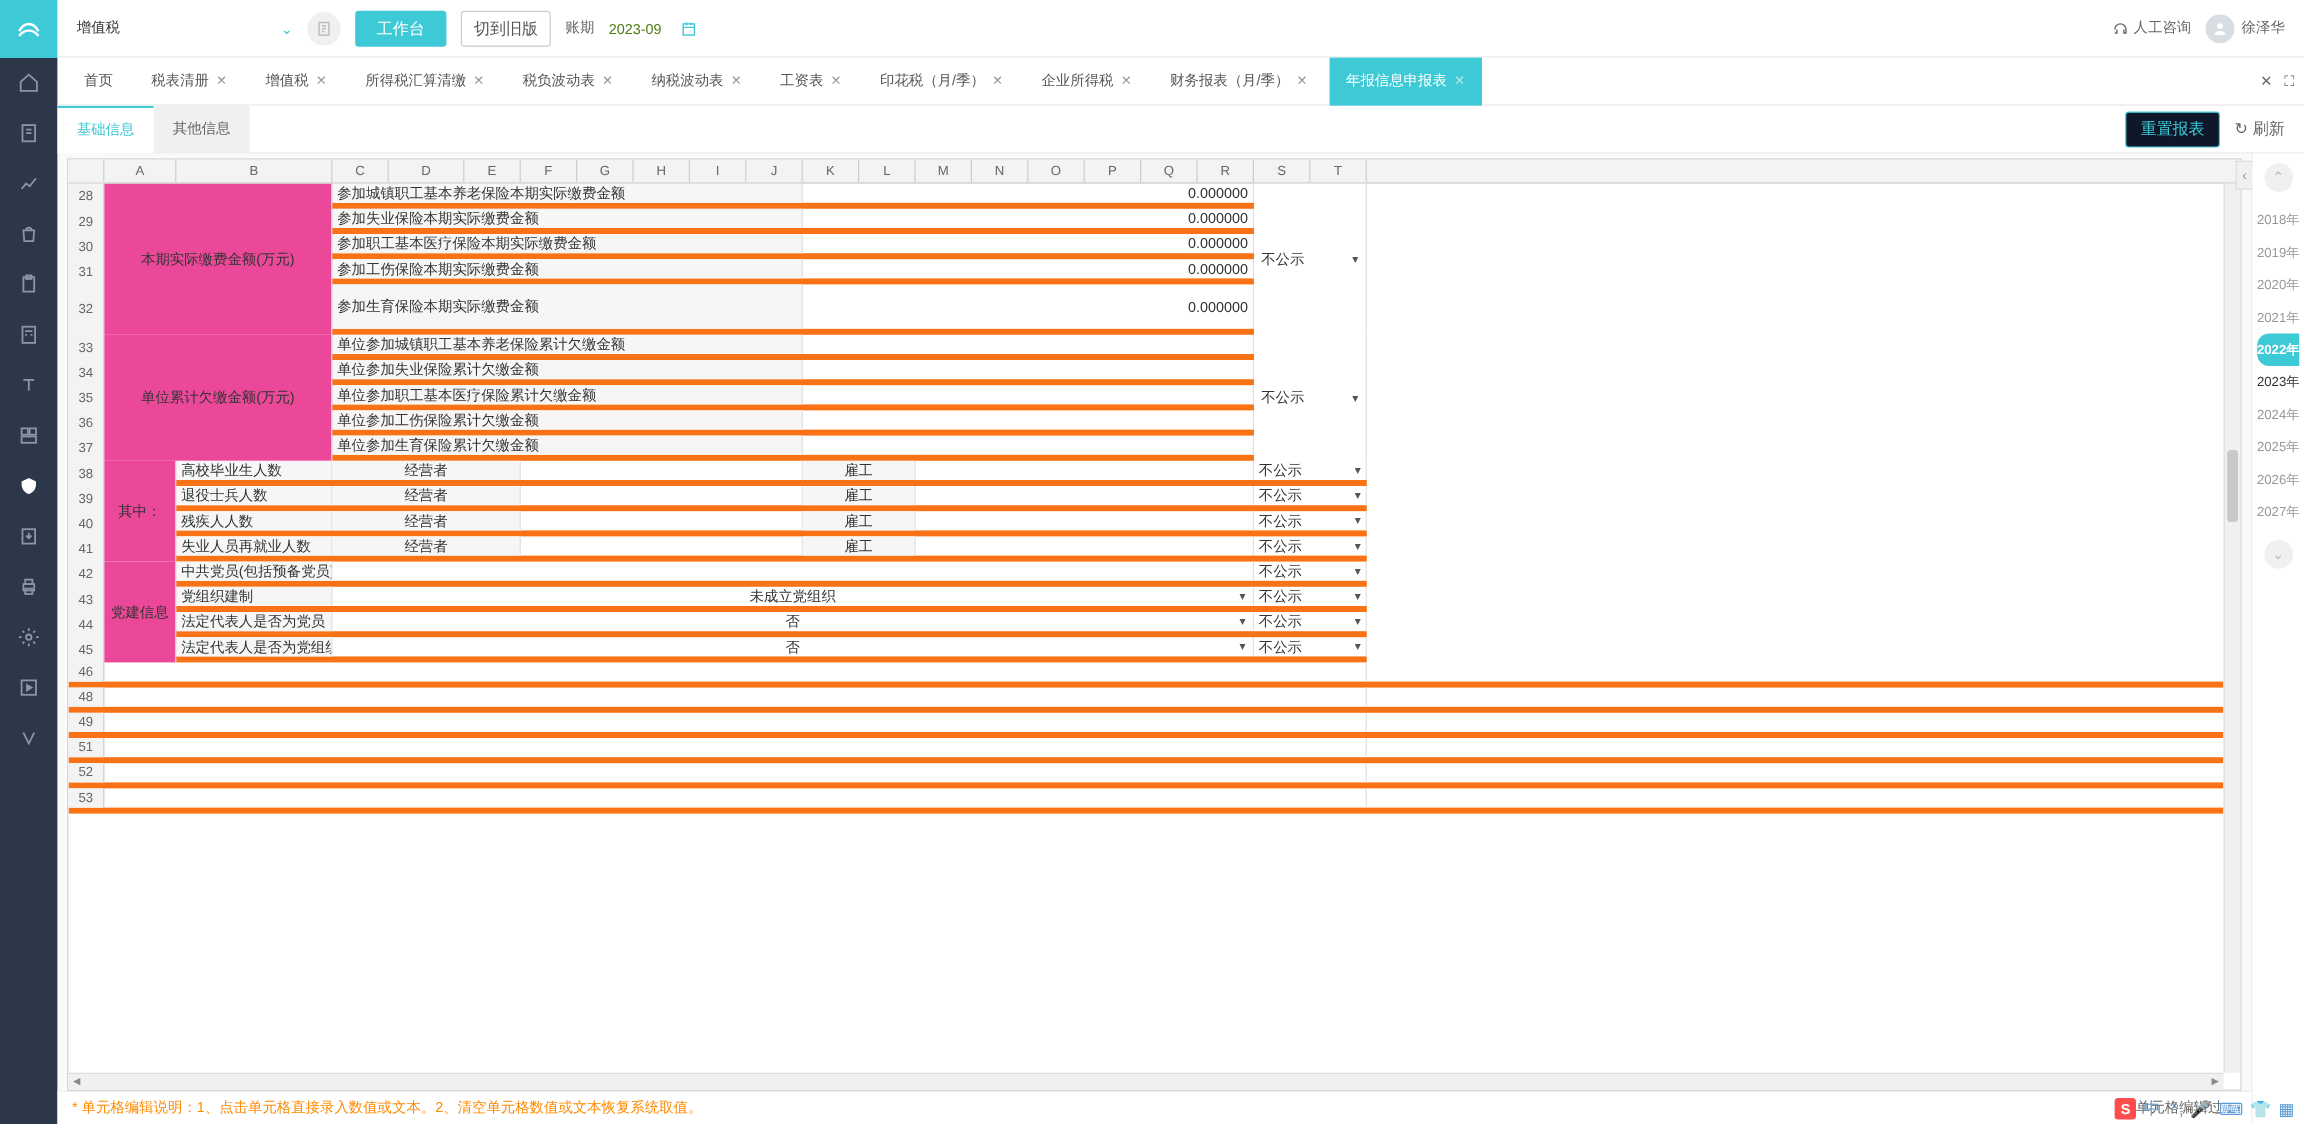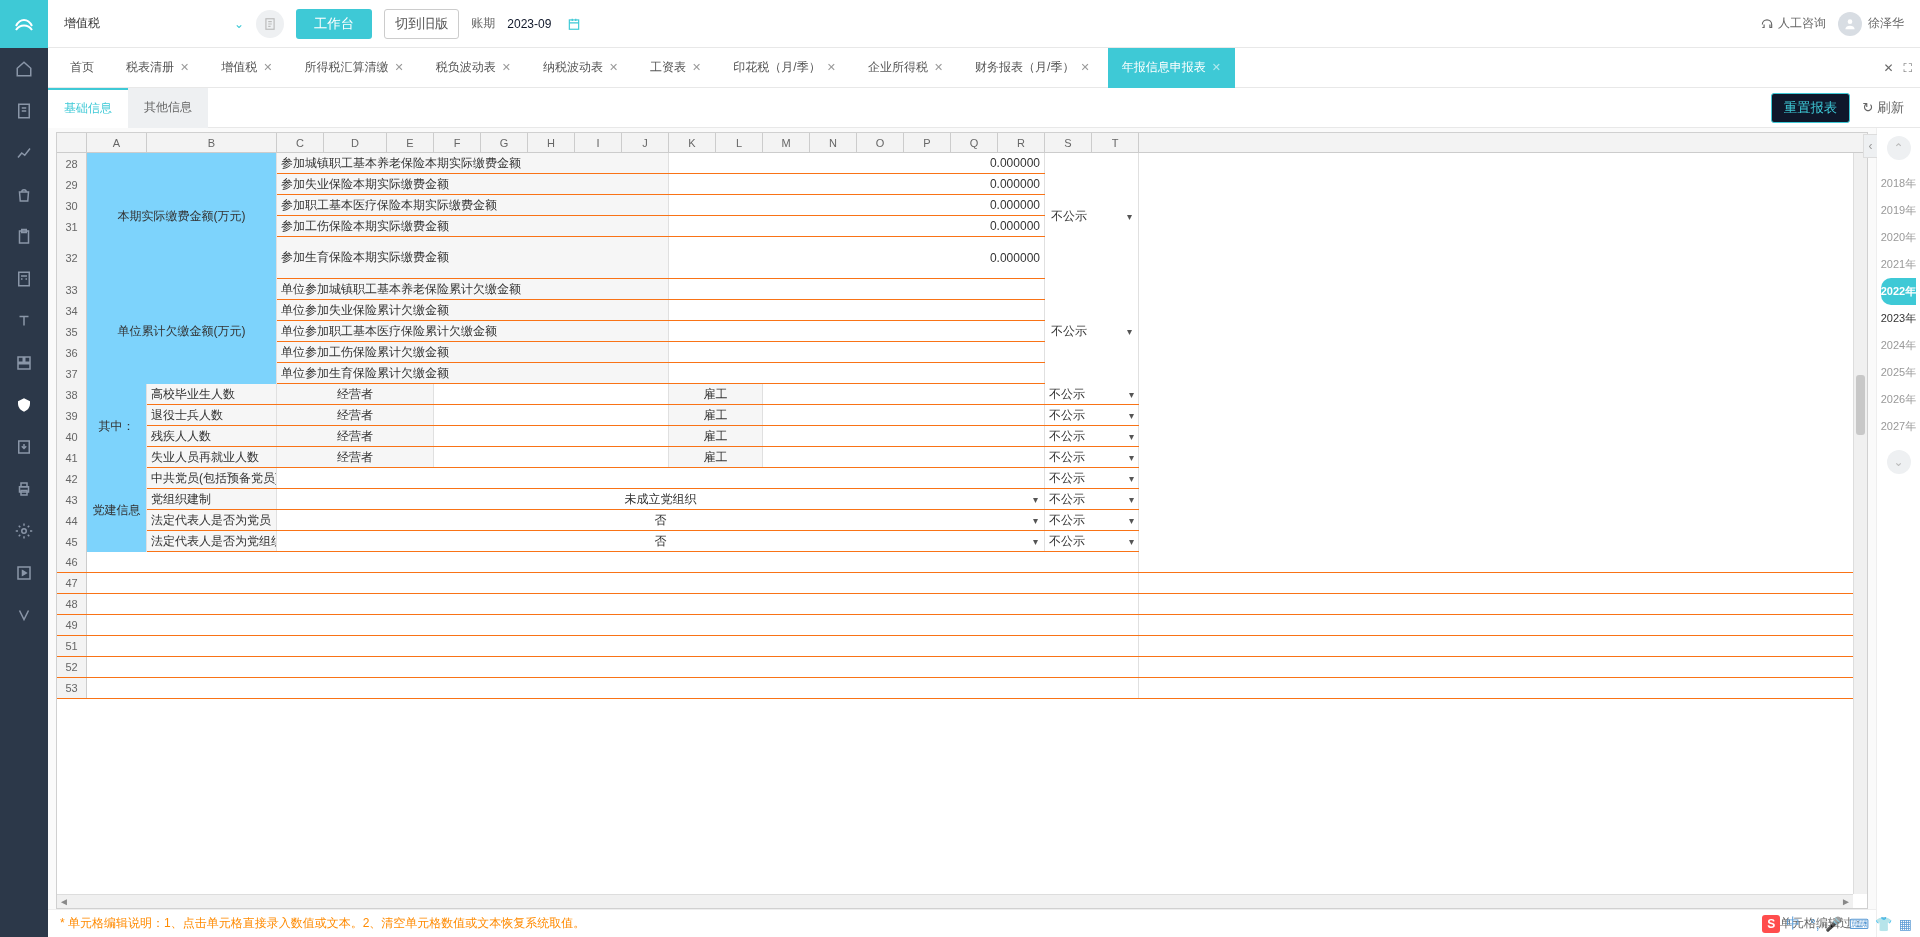--- a/index.html
+++ b/index.html
@@ -10,21 +10,21 @@
 .sidebar .nav-icon{width:18px;height:18px;color:#8a96a8;cursor:pointer;}
 .sidebar .nav-icon.active{color:#fff;}
 .main{flex:1;display:flex;flex-direction:column;min-width:0;}
 .topbar{height:48px;background:#fff;display:flex;align-items:center;padding:0 16px;gap:12px;border-bottom:1px solid #e8e8e8;}
 .dropdown{display:flex;align-items:center;gap:8px;min-width:180px;cursor:pointer;}
 .dropdown .chev{color:#3ec9d6;}
 .circle-btn{width:28px;height:28px;border-radius:50%;background:#eef0f2;display:flex;align-items:center;justify-content:center;color:#bbb;cursor:pointer;}
 .btn-primary{background:#3ec9d6;color:#fff;padding:6px 18px;border-radius:3px;cursor:pointer;border:none;}
 .btn-outline{background:#fff;border:1px solid #ccc;padding:5px 10px;border-radius:3px;cursor:pointer;color:#555;}
 .period-label{color:#666;}
-.period-val{color:#0f172a;text-align:center;}
+.period-val{color:#4d7c0f;text-align:center;}
 .cal-icon{color:#3ec9d6;margin-left:4px;}
 .topbar .spacer{flex:1;}
 .support{display:flex;align-items:center;gap:4px;color:#666;cursor:pointer;}
 .avatar{width:24px;height:24px;border-radius:50%;background:#d8dde3;display:flex;align-items:center;justify-content:center;color:#fff;}
 .user{display:flex;align-items:center;gap:6px;color:#666;cursor:pointer;}
 .tabs{height:40px;background:#fff;display:flex;align-items:center;padding:0 8px;gap:4px;border-bottom:1px solid #e8e8e8;position:relative;}
 .tab{padding:0 14px;height:40px;display:flex;align-items:center;gap:6px;cursor:pointer;color:#555;white-space:nowrap;}
 .tab.active{background:#3ec9d6;color:#fff;}
 .tab .close{font-size:11px;opacity:.6;}
 .tabs .right-icons{position:absolute;right:8px;display:flex;gap:10px;color:#666;}
@@ -35,28 +35,28 @@
 .subbar .spacer{flex:1;}
 .btn-reset{border:1px solid #3ec9d6;color:#3ec9d6;background:#0f172a;padding:5px 12px;border-radius:3px;cursor:pointer;margin-right:12px;}
 .btn-refresh{color:#666;background:none;border:none;cursor:pointer;display:flex;align-items:center;gap:4px;margin-right:16px;}
 .content{flex:1;display:flex;min-height:0;background:#fafafa;position:relative;}
 .sheet-wrap{flex:1;display:flex;flex-direction:column;min-width:0;padding:0 0 0 0;}
 .sheet{flex:1;overflow:hidden;position:relative;background:#fff;margin:4px 8px 0 8px;border:1px solid #d0d0d0;}
 .colhead{display:flex;background:#f3f3f3;border-bottom:1px solid #ccc;height:20px;}
 .corner{width:30px;border-right:1px solid #ccc;background:#f3f3f3;}
 .ch{border-right:1px solid #ccc;text-align:center;color:#666;font-size:11px;line-height:20px;}
 .grid-body{position:absolute;top:20px;left:0;right:14px;bottom:14px;overflow:hidden;}
-.row{display:flex;height:21px;border-bottom:1px solid #f97316;}
+.row{display:flex;height:21px;border-bottom:5px solid #f97316;}
 .row.tall{height:42px;}
 .rh{width:30px;min-width:30px;background:#f3f3f3;border-right:1px solid #ccc;text-align:center;color:#666;font-size:11px;display:flex;align-items:center;justify-content:center;}
 .cell{border-right:1px solid #e0e0e0;padding:0 4px;display:flex;align-items:center;overflow:hidden;white-space:nowrap;}
 .cell.label{background:#f6f6f6;}
 .cell.center{justify-content:center;}
 .cell.right{justify-content:flex-end;}
-.merge-v{display:flex;align-items:center;justify-content:center;background:#7dd3fc;border-right:1px solid #e0e0e0;}
+.merge-v{display:flex;align-items:center;justify-content:center;background:#ec4899;border-right:1px solid #e0e0e0;}
 .tri{font-size:10px;color:#555;margin-left:auto;}
 .vscroll{position:absolute;right:0;top:20px;bottom:14px;width:14px;background:#f0f0f0;border-left:1px solid #ddd;}
 .vthumb{position:absolute;left:2px;right:2px;top:30%;height:60px;background:#c8c8c8;border-radius:3px;}
 .hscroll{position:absolute;left:0;right:14px;bottom:0;height:14px;background:#f0f0f0;border-top:1px solid #ddd;display:flex;align-items:center;}
 .harrow{width:14px;text-align:center;color:#888;font-size:10px;cursor:pointer;}
 .htrack{flex:1;position:relative;height:100%;}
 .footer{height:28px;display:flex;align-items:center;padding:0 12px;color:#ff8a00;font-size:12px;background:#fff;border-top:1px solid #eee;}
 .footer .spacer{flex:1;}
 .footer .edit-info{color:#666;}
 .yearbar{width:44px;background:#fff;border-left:1px solid #eee;display:flex;flex-direction:column;align-items:center;padding-top:8px;gap:2px;position:relative;}
@@ -434,24 +434,20 @@
                     <div class="cell center" style="width:768px;justify-content:center;position:relative">否<span class="tri" style="position:absolute;right:6px">▾</span></div>
                     <div class="cell" style="width:94px;justify-content:space-between">不公示<span class="tri">▾</span></div>
                   </div>
                 </div>
               </div>
               <div class="row">
                 <div class="rh">46</div>
                 <div class="cell" style="width:1052px"></div>
               </div>
               <div class="row">
-                <div class="rh">47</div>
-                <div class="cell" style="width:1052px"></div>
-              </div>
-              <div class="row">
                 <div class="rh">48</div>
                 <div class="cell" style="width:1052px"></div>
               </div>
               <div class="row">
                 <div class="rh">49</div>
                 <div class="cell" style="width:1052px"></div>
               </div>
               <div class="row">
                 <div class="rh">51</div>
                 <div class="cell" style="width:1052px"></div>

